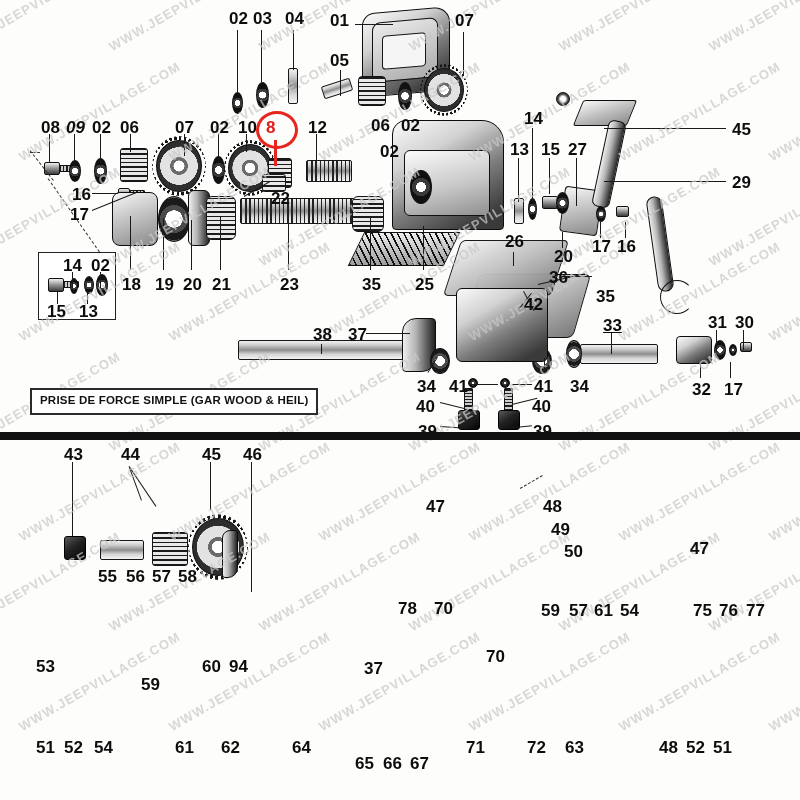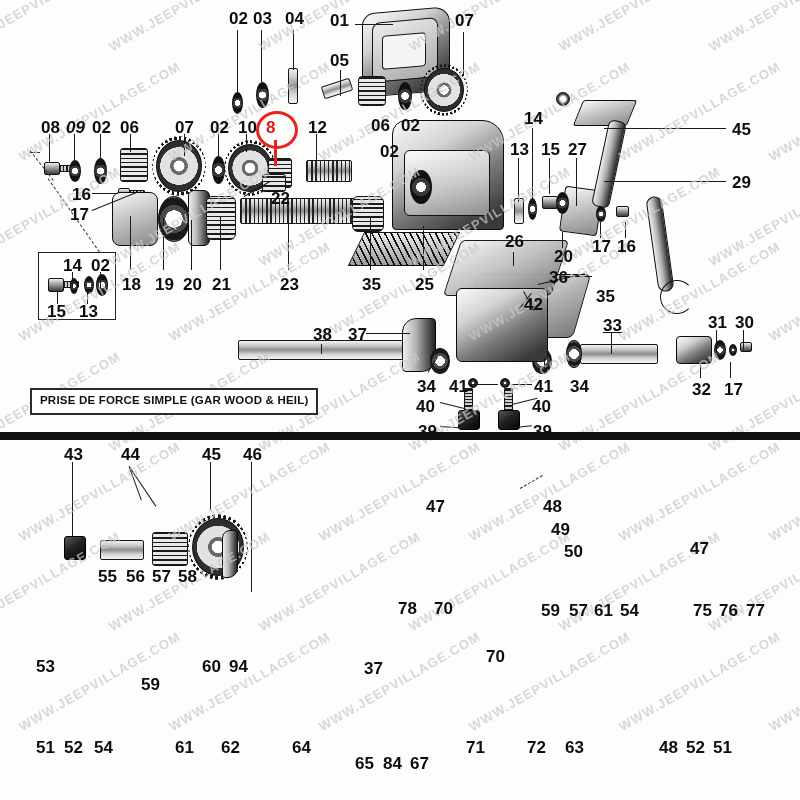--- a/index.html
+++ b/index.html
@@ -443,21 +443,21 @@
       <div class="callout" style="left: 229px; top: 658px;">94</div>
       <div class="callout" style="left: 486px; top: 648px;">70</div>
       <div class="callout" style="left: 364px; top: 660px;">37</div>
       <div class="callout" style="left: 36px; top: 739px;">51</div>
       <div class="callout" style="left: 64px; top: 739px;">52</div>
       <div class="callout" style="left: 94px; top: 739px;">54</div>
       <div class="callout" style="left: 175px; top: 739px;">61</div>
       <div class="callout" style="left: 221px; top: 739px;">62</div>
       <div class="callout" style="left: 292px; top: 739px;">64</div>
       <div class="callout" style="left: 355px; top: 755px;">65</div>
-      <div class="callout" style="left: 383px; top: 755px;">84</div>
+      <div class="callout" style="left: 383px; top: 755px;">66</div>
       <div class="callout" style="left: 410px; top: 755px;">67</div>
       <div class="callout" style="left: 466px; top: 739px;">71</div>
       <div class="callout" style="left: 527px; top: 739px;">72</div>
       <div class="callout" style="left: 565px; top: 739px;">63</div>
       <div class="callout" style="left: 659px; top: 739px;">48</div>
       <div class="callout" style="left: 686px; top: 739px;">52</div>
       <div class="callout" style="left: 713px; top: 739px;">51</div>
     </div>
 
   <div id="highlight-ring" style="left: 256px; top: 111px; width: 42px; height: 38px; border-color: rgb(232, 36, 31);"></div>

